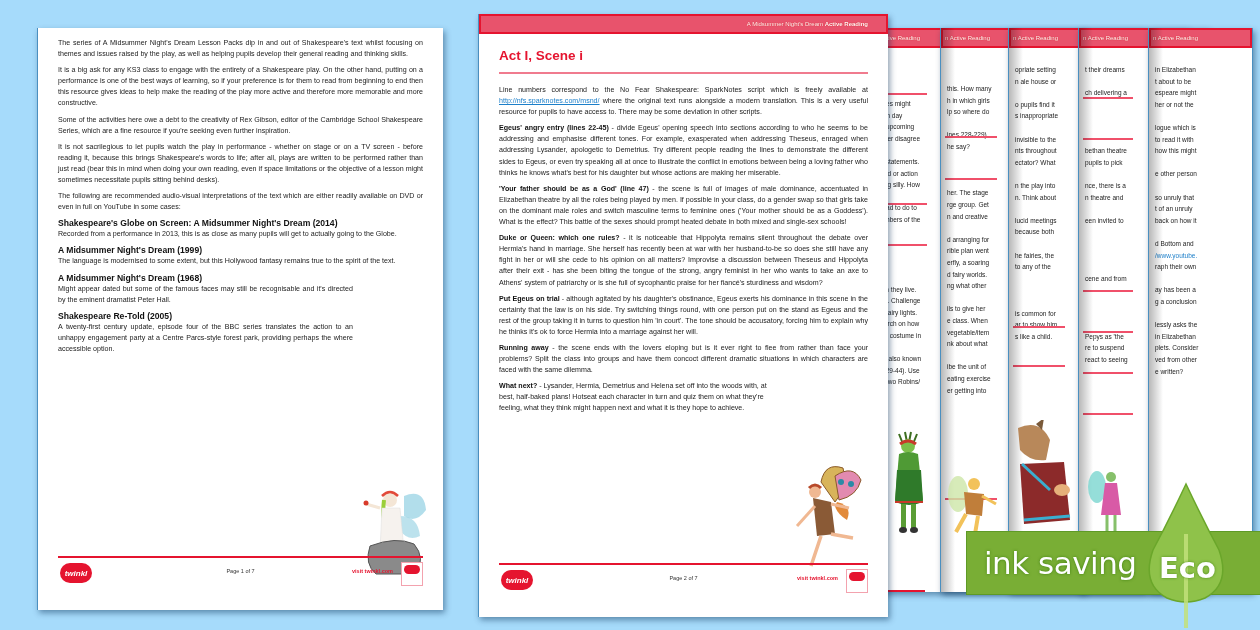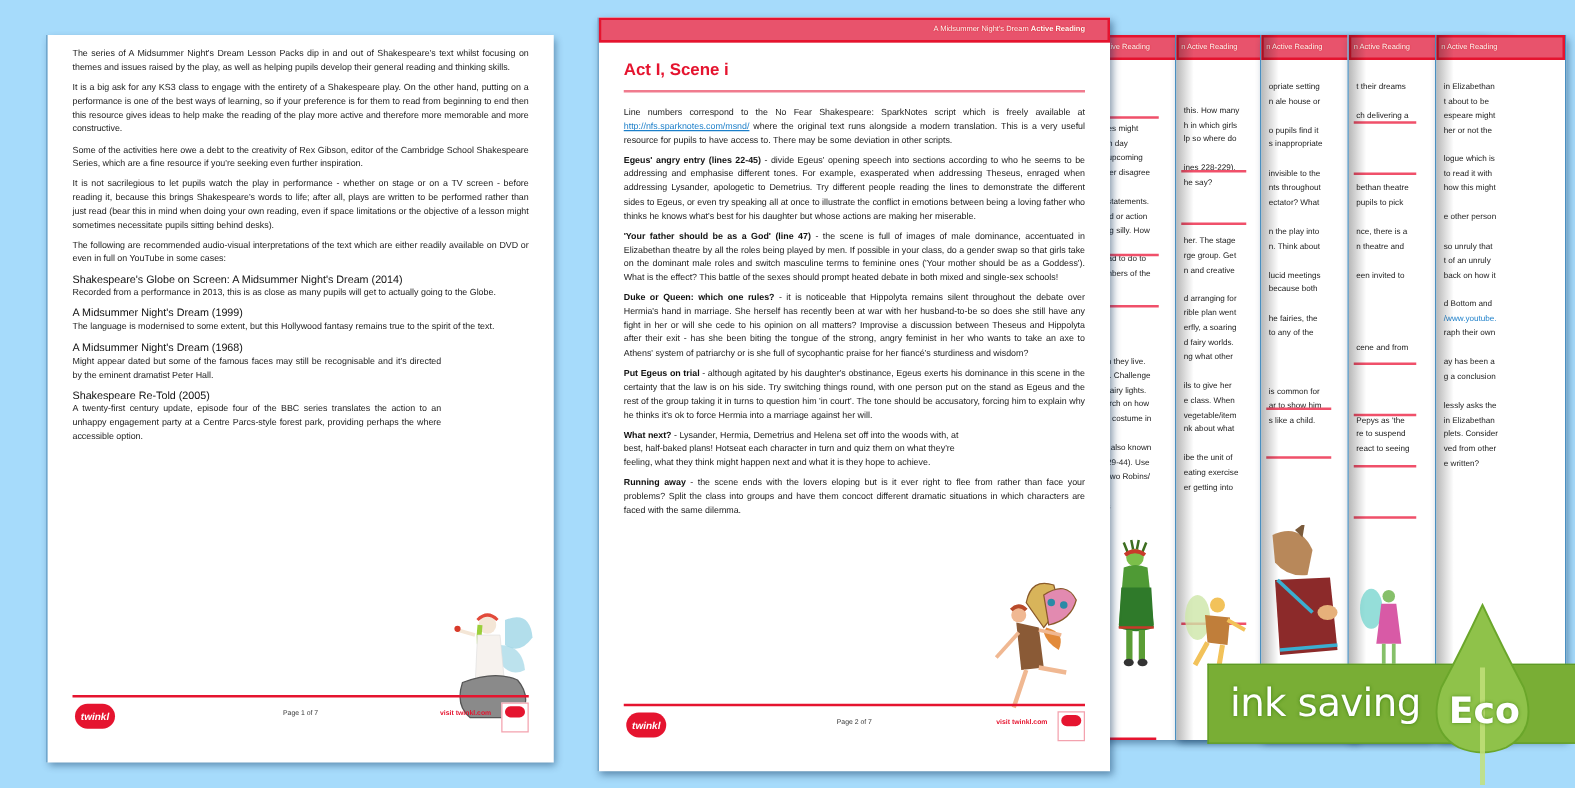--- a/index.html
+++ b/index.html
@@ -19,21 +19,21 @@
     background: linear-gradient(to right, rgba(0,0,0,0.28), rgba(0,0,0,0)); z-index: 3; }
 
   
   .p1 .hdr { height: 50px; background: #e8536c; border: 2px solid #e5142f; display: flex; align-items: center; padding-left: 20px; }
   .p1 .hdr .t { color: #fff; font-size: 19px; letter-spacing: -0.3px; text-shadow: 0 0 2px #d0002a, 0 0 2px #d0002a; }
   .p1 .hdr .t b { font-weight: bold; }
   .body { padding: 10px 20px 0 20px; font-size: 7.1px; line-height: 11.1px; color: #222; text-align: justify; }
   .body p { margin-bottom: 5px; }
   .sec-title { color: #e5142f; font-weight: bold; font-size: 13.5px; padding: 8px 0 7px 0;
     border-top: 2px solid #f07b8e; border-bottom: 2px solid #f07b8e; margin: 7px 0 13px 0; }
-  .film h4 { font-size: 8.6px; font-weight: normal; color: #111; margin-top: 5px; line-height: 11px; }
+  .film h4 { font-size: 8.6px; font-weight: bold; color: #111; margin-top: 5px; line-height: 11px; }
   .film p { margin-bottom: 2px; }
 
   .footer { position: absolute; left: 20px; right: 20px; bottom: 12px; height: 42px; border-top: 2px solid #e5142f; }
   .logo { position: absolute; left: 2px; top: 5px; width: 32px; height: 20px; background: #e5142f; border-radius: 10px;
     color: #fff; font-size: 8px; font-weight: bold; display: flex; align-items: center; justify-content: center; font-style: italic; }
   .pg { position: absolute; left: 0; right: 0; top: 10px; text-align: center; font-size: 5.5px; color: #333; }
   .visit { position: absolute; right: 30px; top: 10px; font-size: 5.5px; color: #e5142f; font-weight: bold; }
   .badge { position: absolute; right: 0; top: 4px; width: 22px; height: 24px; border: 1px solid #f3a2ae; background: #fff; }
   .badge::before { content:""; position:absolute; left:2px; top:2px; width:16px; height:9px; background:#e5142f; border-radius:5px; }
 
@@ -272,22 +272,22 @@
 
 <div class="page p2">
   <div class="hdr2"><span>A Midsummer Night's Dream </span><b>Active Reading</b></div>
   <div class="sec-title">Act I, Scene i</div>
   <div class="body">
     <p><span>Line numbers correspond to the No Fear Shakespeare: SparkNotes script which is freely available at </span><a class="link">http://nfs.sparknotes.com/msnd/</a><span> where the original text runs alongside a modern translation. This is a very useful resource for pupils to have access to. There may be some deviation in other scripts.</span></p>
     <p><b>Egeus' angry entry (lines 22-45)</b><span> - divide Egeus' opening speech into sections according to who he seems to be addressing and emphasise different tones. For example, exasperated when addressing Theseus, enraged when addressing Lysander, apologetic to Demetrius. Try different people reading the lines to demonstrate the different sides to Egeus, or even try speaking all at once to illustrate the conflict in emotions between being a loving father who thinks he knows what's best for his daughter but whose actions are making her miserable.</span></p>
     <p><b>'Your father should be as a God' (line 47)</b><span> - the scene is full of images of male dominance, accentuated in Elizabethan theatre by all the roles being played by men. If possible in your class, do a gender swap so that girls take on the dominant male roles and switch masculine terms to feminine ones ('Your mother should be as a Goddess'). What is the effect? This battle of the sexes should prompt heated debate in both mixed and single-sex schools!</span></p>
     <p><b>Duke or Queen: which one rules?</b><span> - it is noticeable that Hippolyta remains silent throughout the debate over Hermia's hand in marriage. She herself has recently been at war with her husband-to-be so does she still have any fight in her or will she cede to his opinion on all matters? Improvise a discussion between Theseus and Hippolyta after their exit - has she been biting the tongue of the strong, angry feminist in her who wants to take an axe to Athens' system of patriarchy or is she full of sycophantic praise for her fiancé's sturdiness and wisdom?</span></p>
     <p><b>Put Egeus on trial</b><span> - although agitated by his daughter's obstinance, Egeus exerts his dominance in this scene in the certainty that the law is on his side. Try switching things round, with one person put on the stand as Egeus and the rest of the group taking it in turns to question him 'in court'. The tone should be accusatory, forcing him to explain why he thinks it's ok to force Hermia into a marriage against her will.</span></p>
+    <p><b>Running away</b><span> - the scene ends with the lovers eloping but is it ever right to flee from rather than face your problems? Split the class into groups and have them concoct different dramatic situations in which characters are faced with the same dilemma.</span></p>
     <p style="padding-right:95px; text-align:left"><b>What next?</b><span> - Lysander, Hermia, Demetrius and Helena set off into the woods with, at best, half-baked plans! Hotseat each character in turn and quiz them on what they're feeling, what they think might happen next and what it is they hope to achieve.</span></p>
-    <p><b>Running away</b><span> - the scene ends with the lovers eloping but is it ever right to flee from rather than face your problems? Split the class into groups and have them concoct different dramatic situations in which characters are faced with the same dilemma.</span></p>
   </div>
   <svg class="ill" style="left:312px;top:448px" width="82" height="112" viewBox="0 0 82 112">
     <path d="M30 20 Q34 0 52 6 Q58 24 44 40 Z" fill="#d8b45a" stroke="#8a5a2a" stroke-width="1"></path>
     <path d="M44 14 Q62 2 70 18 Q66 34 48 38 Z" fill="#e28ab0" stroke="#8a5a2a" stroke-width="1"></path>
     <circle cx="50" cy="20" r="3" fill="#2a8aa6"></circle>
       <circle cx="60" cy="22" r="3" fill="#2a8aa6"></circle>
     <path d="M46 40 Q62 44 56 58 Q46 52 44 44 Z" fill="#e28a3a"></path>
     <circle cx="24" cy="30" r="6" fill="#f0b892"></circle>
     <path d="M18 26 Q24 20 30 26" stroke="#b84a2a" stroke-width="3" fill="none"></path>
     <path d="M22 36 L40 40 L44 72 L26 74 Z" fill="#8a5a36"></path>

